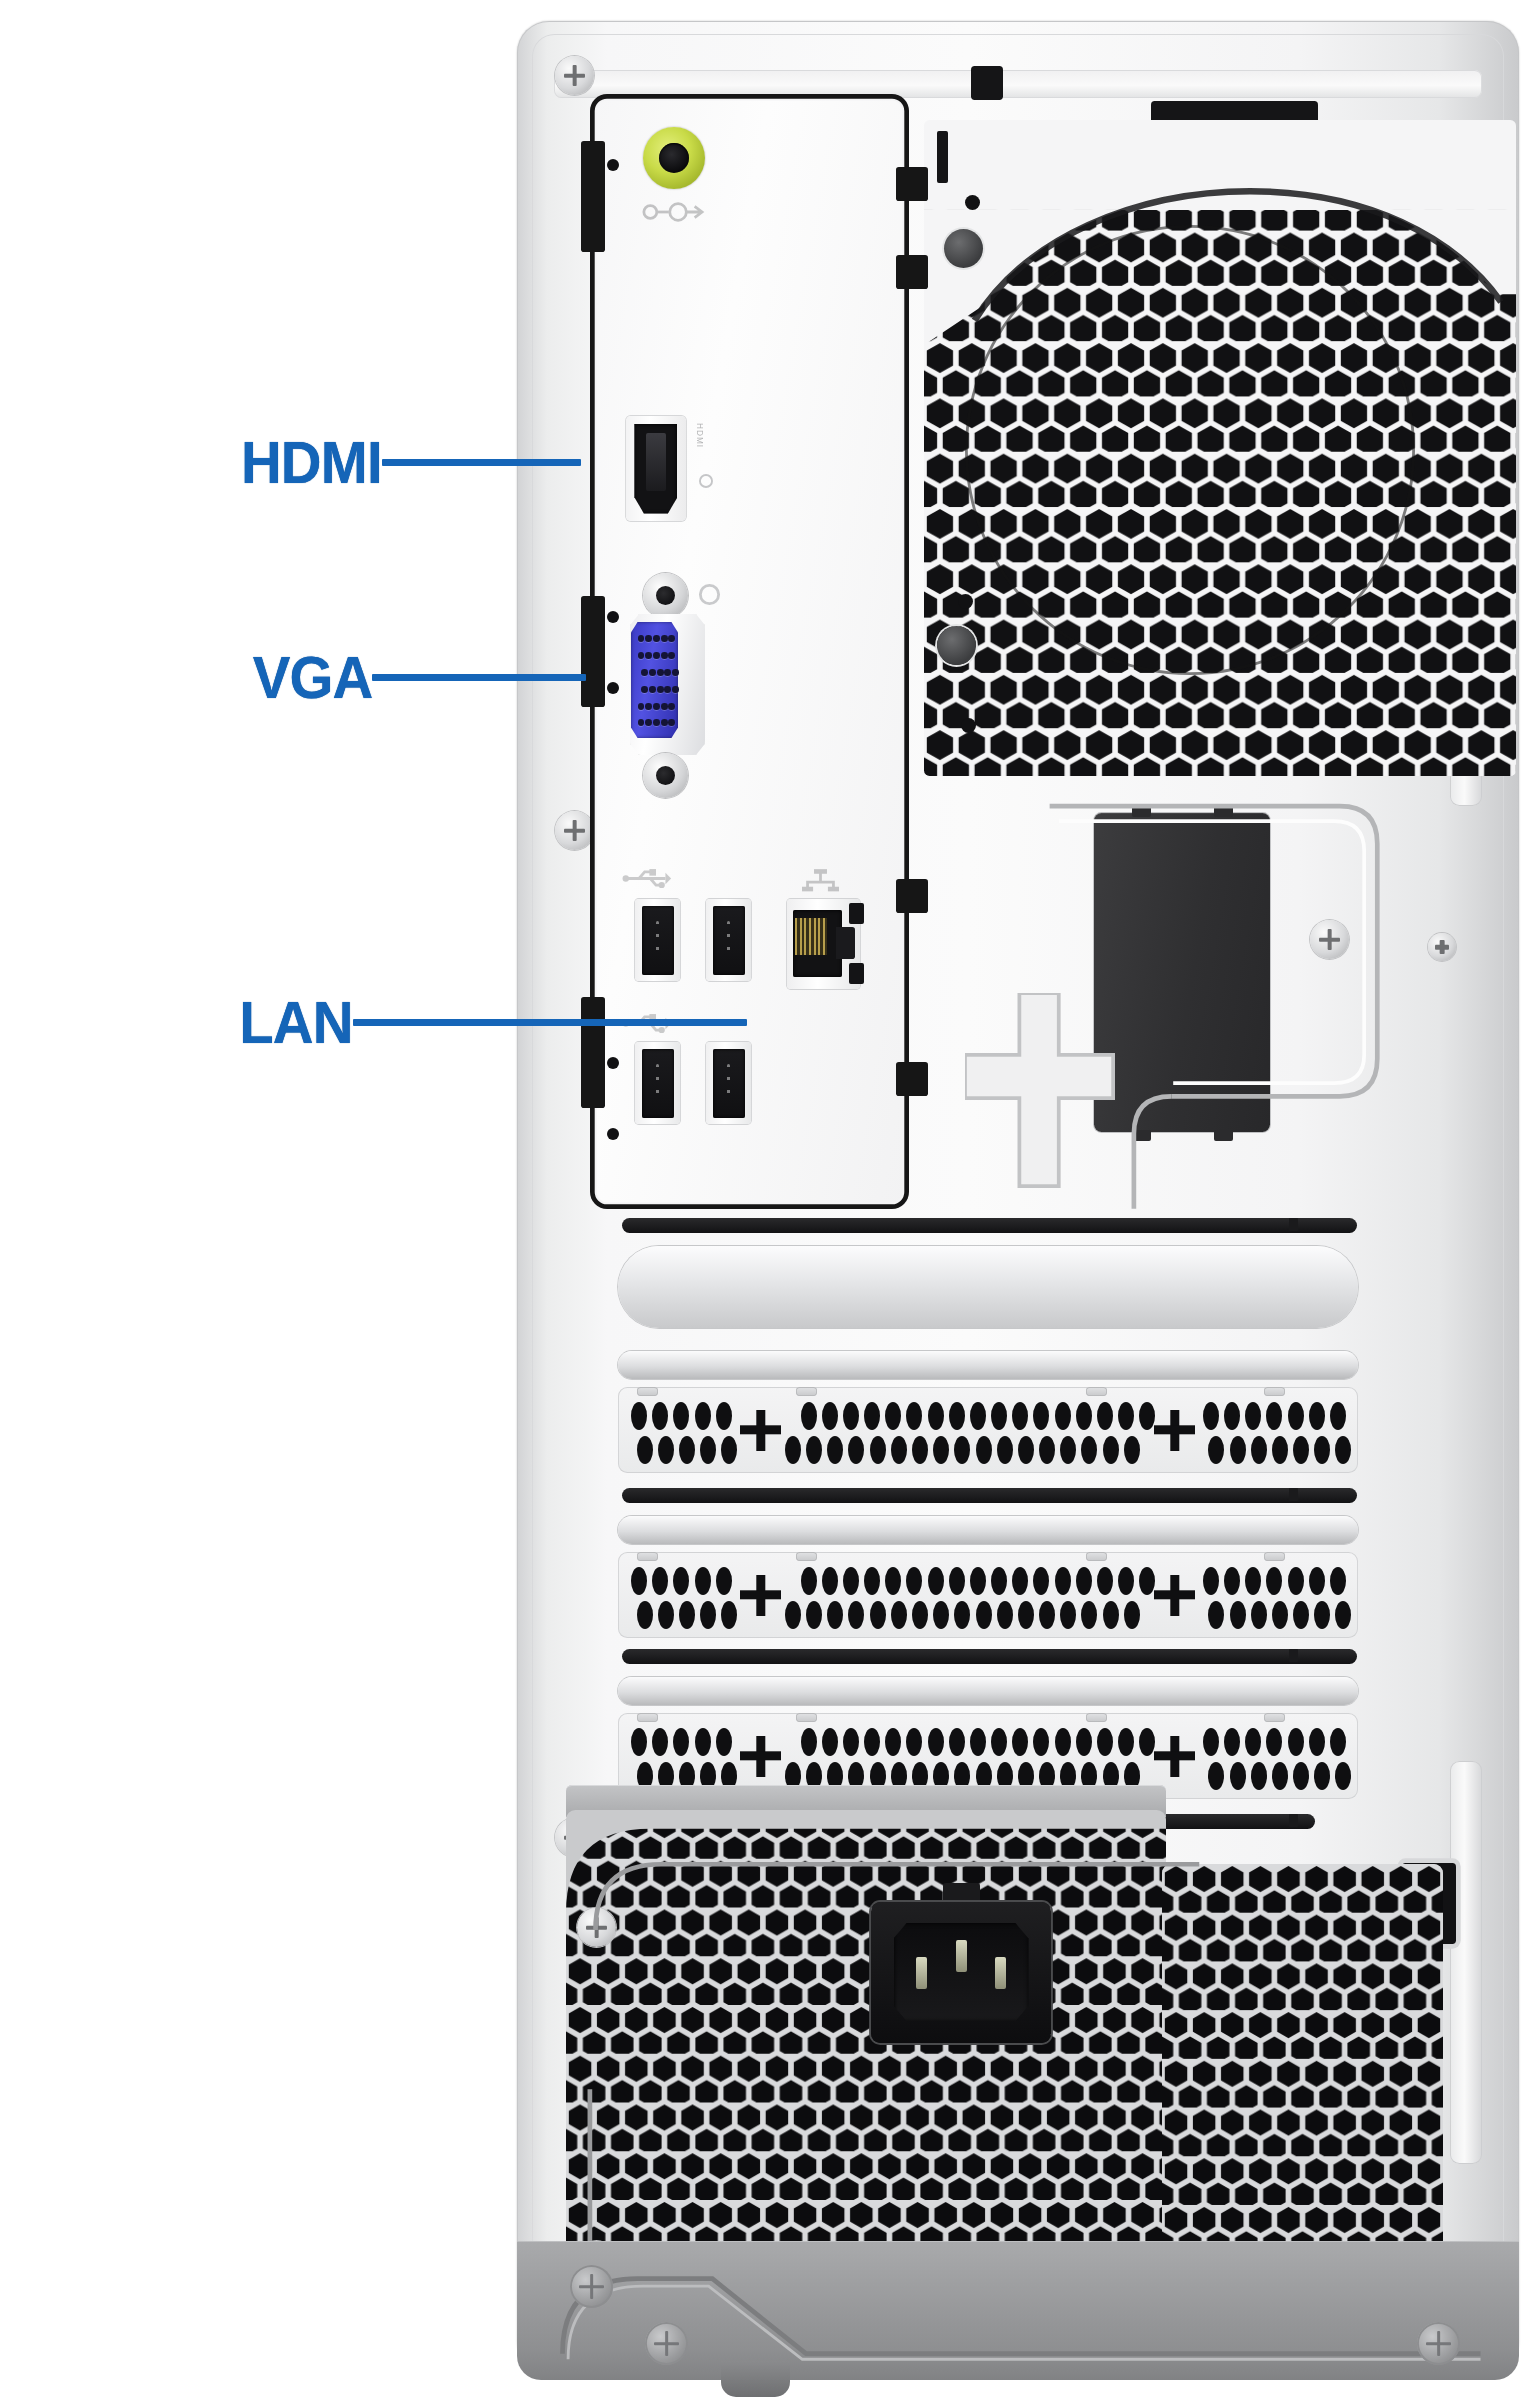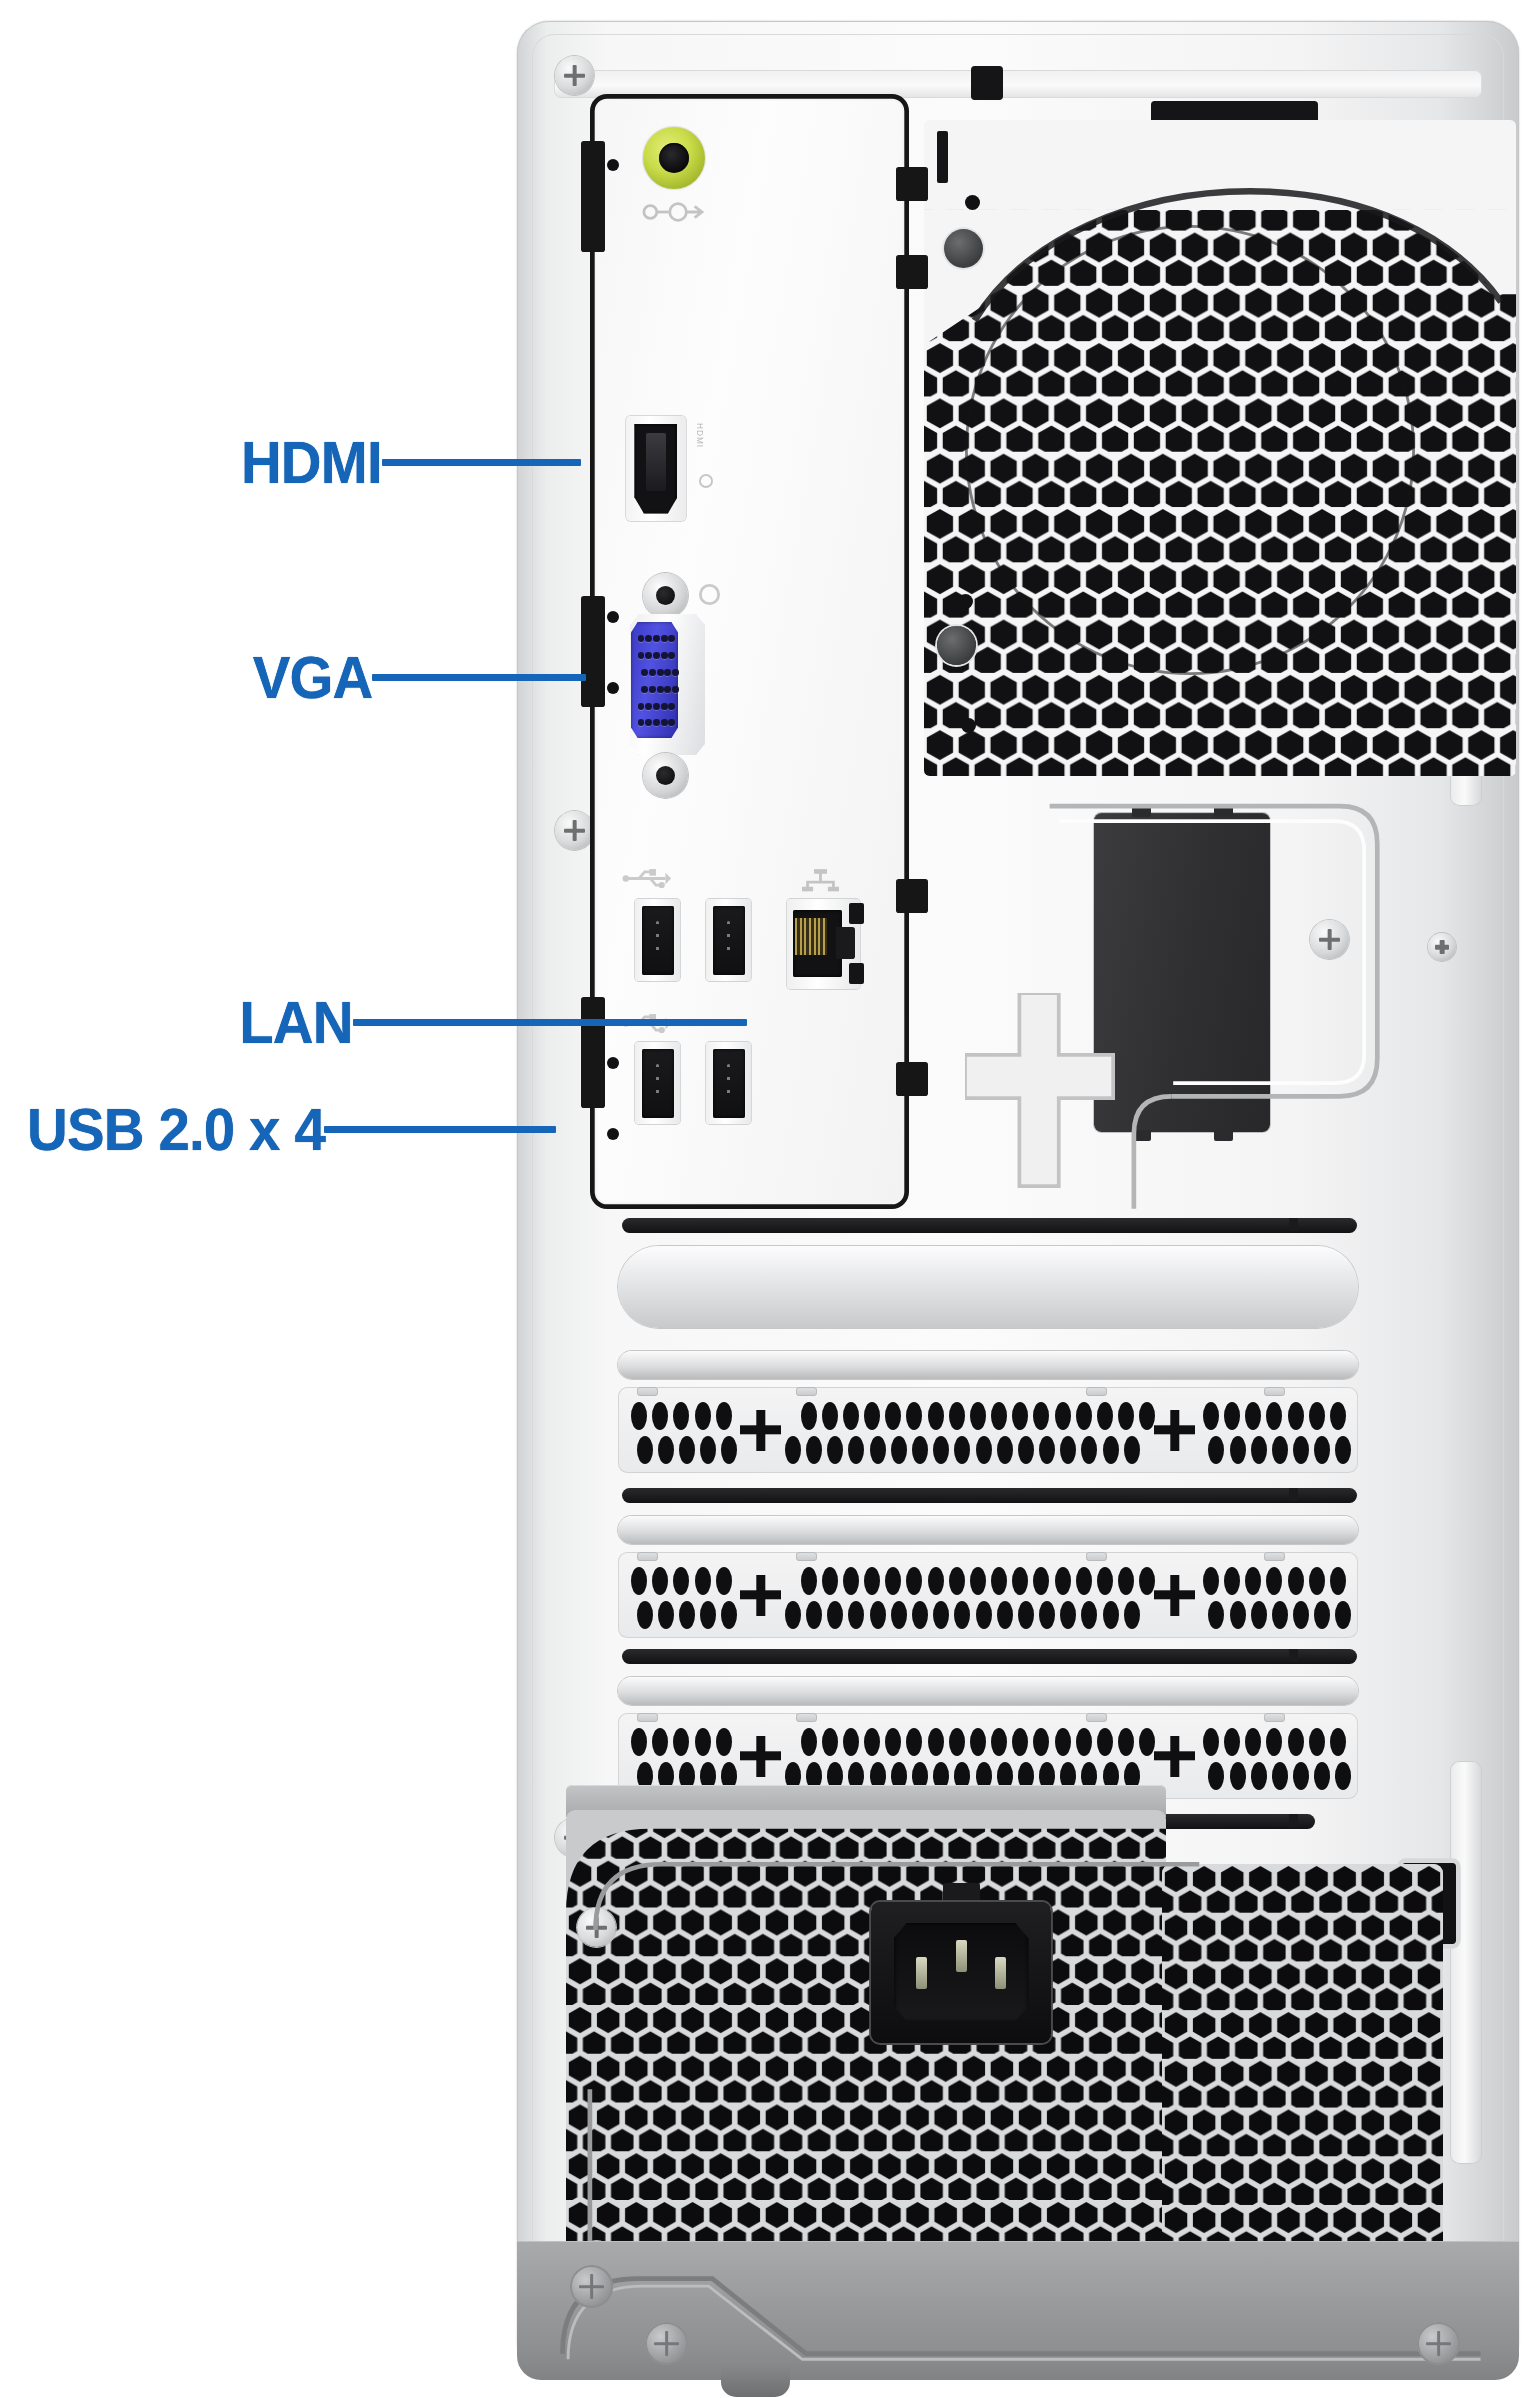--- a/index.html
+++ b/index.html
@@ -812,19 +812,15 @@
     <span class="leader" style="width: 199px;"></span>
   </div>
   <div class="callout" id="co-2" style="left: 245px; top: 646px;">
     <span class="lbl" style="font-size: 60px; line-height: 63px;">VGA</span>
     <span class="leader" style="width: 214px;"></span>
   </div>
   <div class="callout" id="co-3" style="left: 232px; top: 991px;">
     <span class="lbl" style="font-size: 60px; line-height: 63px;">LAN</span>
     <span class="leader" style="width: 394px;"></span>
   </div>
-  <div class="callout" id="co-4" style="left: 7.5px; top: 1098px;">
-    <span class="lbl" style="font-size: 60px; line-height: 63px;">USB 2.0 x 4</span>
-    <span class="leader" style="width: 232px;"></span>
-  </div>
 
 </div>
 
 
 </body></html>

